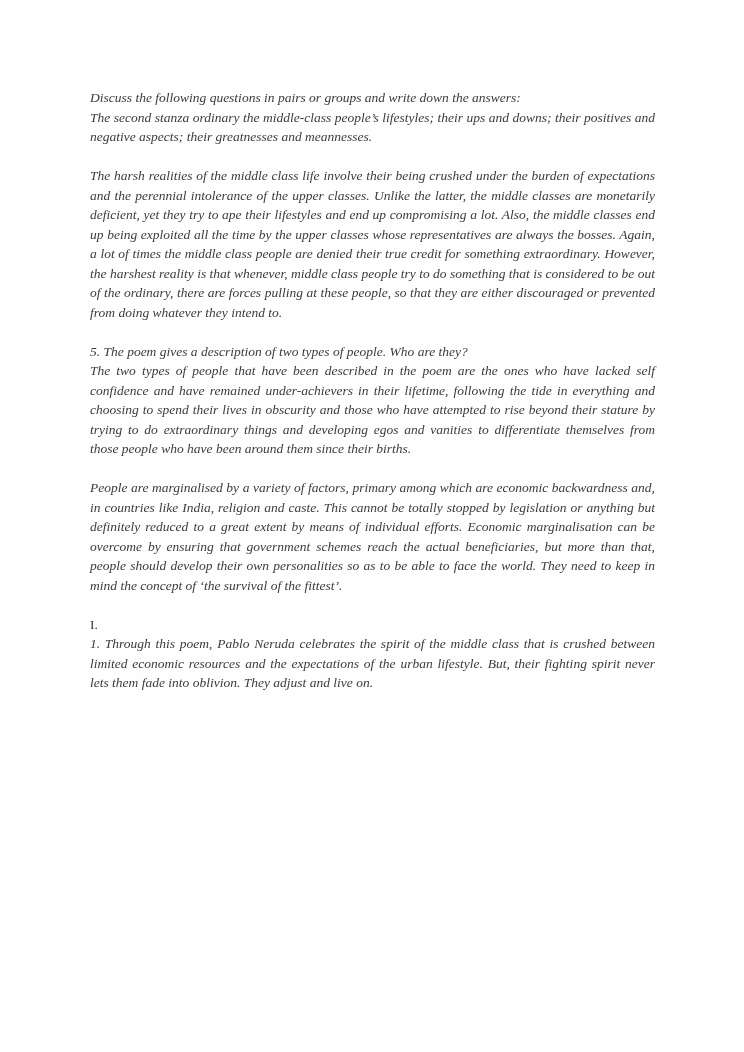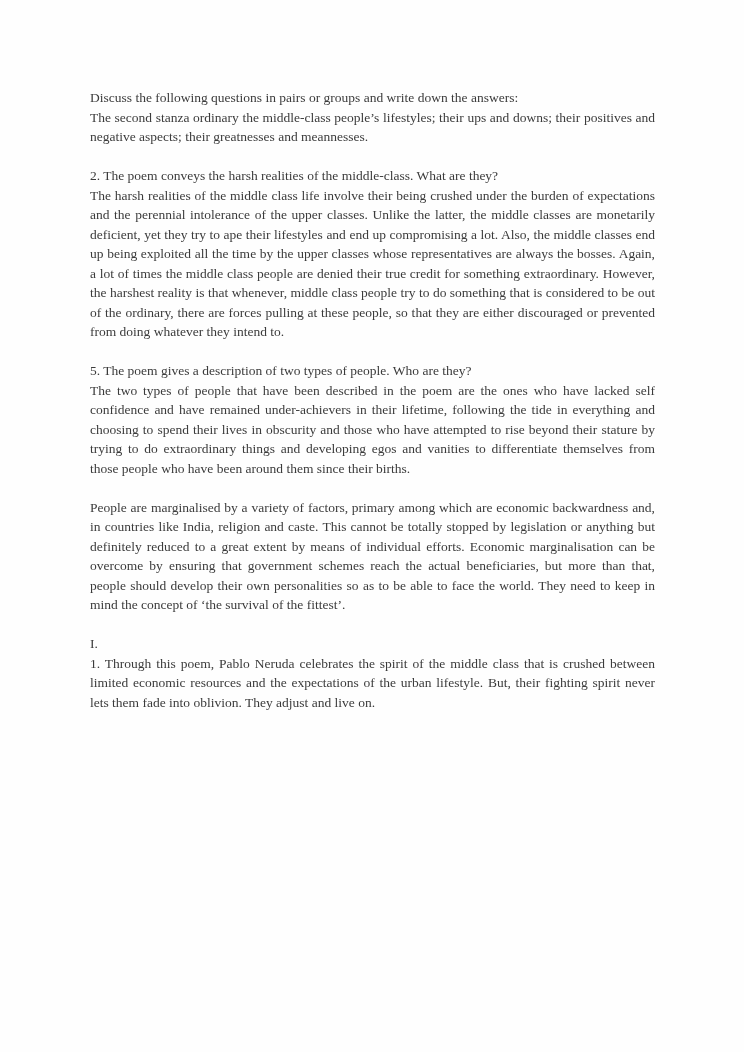--- a/index.html
+++ b/index.html
@@ -20,39 +20,39 @@
     line-height: 19.5px;
     color: #3b3b3b;
   }
   .block {
     margin: 0 0 19.5px 0;
   }
   .para {
     margin: 0;
     text-align: justify;
     text-justify: inter-word;
+    font-style: italic;
   }
   .heading {
     margin: 0;
     text-align: left;
   }
 </style>
 </head>
 <body>
 
 <div class="page">
 
   <p class="para block">Discuss the following questions in pairs or groups and write down the answers:</p>
 
   <div class="block">
     <p class="para">The second stanza ordinary the middle-class people’s lifestyles; their ups and downs; their positives and negative aspects; their greatnesses and meannesses.</p>
   </div>
 
   <div class="block">
-    <p class="para">2. The poem conveys the harsh realities of the middle-class. What are they?</p>
     <p class="para">The harsh realities of the middle class life involve their being crushed under the burden of expectations and the perennial intolerance of the upper classes. Unlike the latter, the middle classes are monetarily deficient, yet they try to ape their lifestyles and end up compromising a lot. Also, the middle classes end up being exploited all the time by the upper classes whose representatives are always the bosses. Again, a lot of times the middle class people are denied their true credit for something extraordinary. However, the harshest reality is that whenever, middle class people try to do something that is considered to be out of the ordinary, there are forces pulling at these people, so that they are either discouraged or prevented from doing whatever they intend to.</p>
   </div>
 
   <div class="block">
     <p class="para">5. The poem gives a description of two types of people. Who are they?</p>
     <p class="para">The two types of people that have been described in the poem are the ones who have lacked self confidence and have remained under-achievers in their lifetime, following the tide in everything and choosing to spend their lives in obscurity and those who have attempted to rise beyond their stature by trying to do extraordinary things and developing egos and vanities to differentiate themselves from those people who have been around them since their births.</p>
   </div>
 
   <div class="block">
     <p class="para">People are marginalised by a variety of factors, primary among which are economic backwardness and, in countries like India, religion and caste. This cannot be totally stopped by legislation or anything but definitely reduced to a great extent by means of individual efforts. Economic marginalisation can be overcome by ensuring that government schemes reach the actual beneficiaries, but more than that, people should develop their own personalities so as to be able to face the world. They need to keep in mind the concept of ‘the survival of the fittest’.</p>

